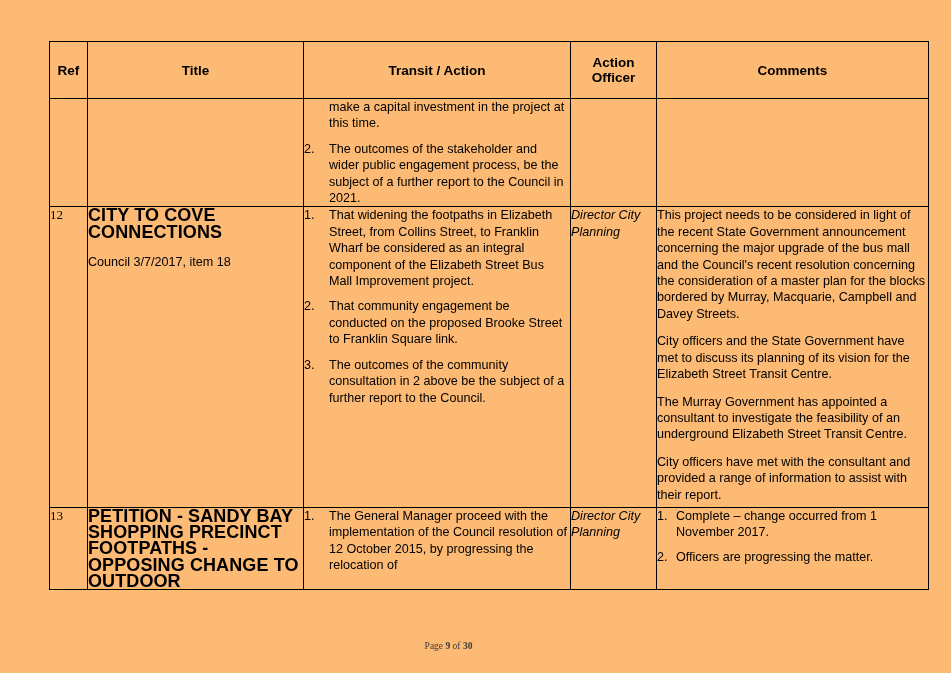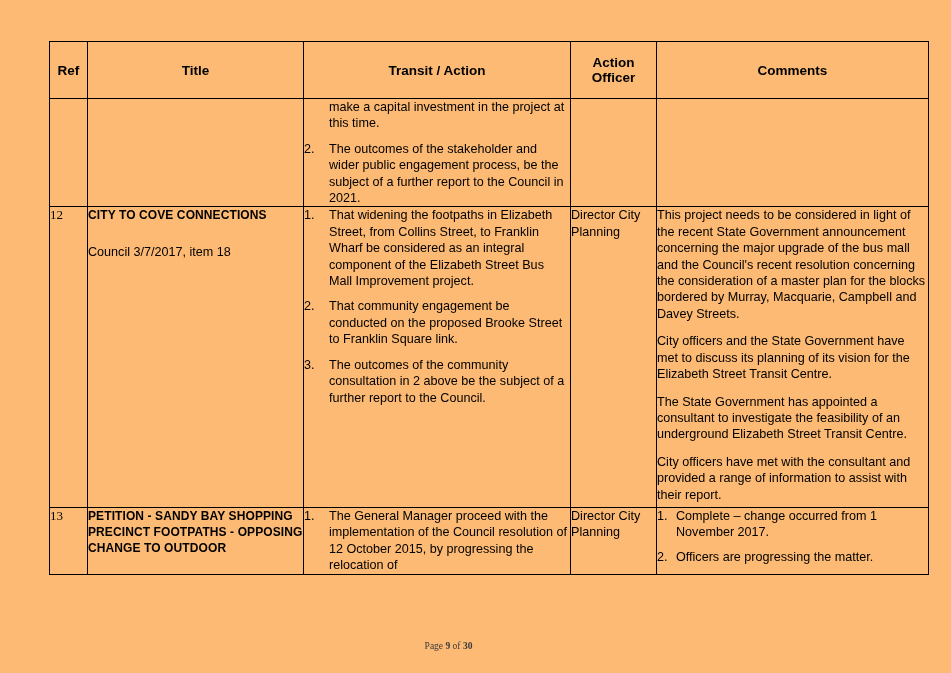--- a/index.html
+++ b/index.html
@@ -66,33 +66,34 @@
     text-align: center;
     font-size: 13px;
     line-height: 16.4px;
     font-family: Liberation Serif, serif;
   }
   .cell-officer {
     padding: 7px 2px 0 2px;
     text-align: center;
     font-size: 12.6px;
     line-height: 16.4px;
+    font-style: italic;
   }
 
   .title-main {
     font-weight: bold;
-    font-size: 12px;
+    font-size: 18px;
     line-height: 16.2px;
     margin: 0;
     letter-spacing: 0.1px;
   }
   .title-sub {
     font-size: 12.6px;
     line-height: 16.4px;
-    margin: 20px 0 0 0;
+    margin: 14px 0 0 0;
   }
 
   
   ol.numlist {
     list-style: none;
     margin: 0;
     padding: 0;
   }
   ol.numlist > li {
     display: flex;
@@ -199,21 +200,21 @@
             <li>
               <span class="num">3.</span>
               <span class="txt">The outcomes of the community consultation in 2 above be the subject of a further report to the Council.</span>
             </li>
           </ol>
         </td>
         <td class="cell-officer">Director City Planning</td>
         <td class="cell">
           <p class="para">This project needs to be considered in light of the recent State Government announcement concerning the major upgrade of the bus mall and the Council's recent resolution concerning the consideration of a master plan for the blocks bordered by Murray, Macquarie, Campbell and Davey Streets.</p>
           <p class="para">City officers and the State Government have met to discuss its planning of its vision for the Elizabeth Street Transit Centre.</p>
-          <p class="para">The State Government has appointed a consultant to investigate the feasibility of an underground Elizabeth Street Transit Centre.</p>
+          <p class="para">The Murray Government has appointed a consultant to investigate the feasibility of an underground Elizabeth Street Transit Centre.</p>
           <p class="para">City officers have met with the consultant and provided a range of information to assist with their report.</p>
         </td>
       </tr>
 
       <tr>
         <td class="cell-ref">13</td>
         <td class="cell">
           <p class="title-main">PETITION - SANDY BAY SHOPPING PRECINCT FOOTPATHS - OPPOSING CHANGE TO OUTDOOR</p>
         </td>
         <td class="cell">

